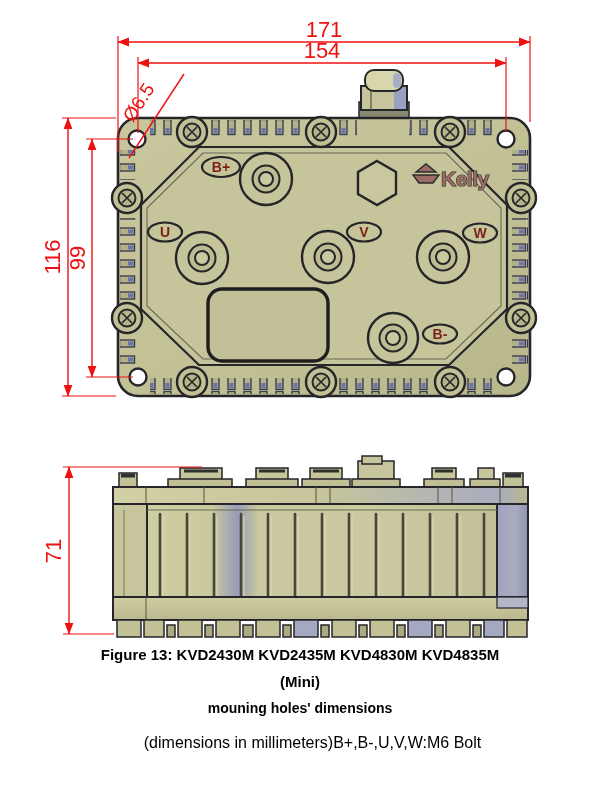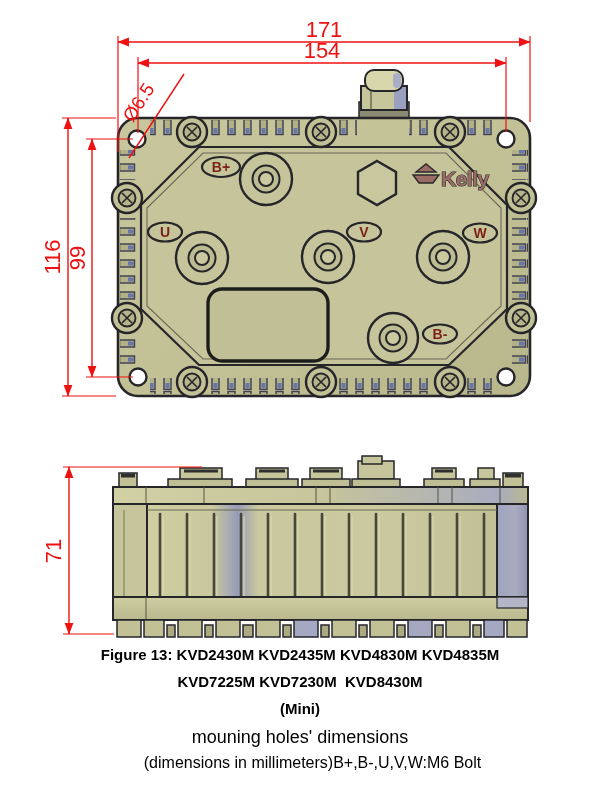--- a/index.html
+++ b/index.html
@@ -11,21 +11,21 @@
   .dimline{stroke:#ee1111;stroke-width:1.4;fill:none;}
   .extline{stroke:#ee1111;stroke-width:1.2;fill:none;}
   .dimtext{fill:#ee1111;font-family:"Liberation Sans",sans-serif;font-size:22px;}
   .dimtext-small{fill:#ee1111;font-family:"Liberation Sans",sans-serif;font-size:19px;}
   .termtext{fill:#7c1f16;font-family:"Liberation Sans",sans-serif;font-size:14px;font-weight:700;}
   .brandtext{fill:#9b6b66;stroke:#2a2a2a;stroke-width:1.1;paint-order:stroke;
              font-family:"Liberation Sans",sans-serif;font-size:21px;font-weight:700;letter-spacing:-0.5px;}
   .caption{position:absolute;top:646px;left:0;width:600px;text-align:center;color:#000;}
   .caption div{white-space:pre-wrap;}
   .cap-bold{font-size:15px;font-weight:700;margin-bottom:10px;}
-  .cap-mid{font-size:18px;font-weight:400;margin-bottom:6px;}
+  .cap-mid{font-size:14px;font-weight:700;margin-bottom:18px;}
   .cap-light{font-size:16px;font-weight:400;padding-left:25px;}
 </style>
 </head>
 <body>
 
 <div id="stage">
 
   <svg id="topViewSvg" width="600" height="450" viewBox="0 0 600 450">
     <defs>
       <marker id="arr" viewBox="0 0 10 10" refX="9.5" refY="5" markerWidth="8.5" markerHeight="8.5" orient="auto-start-reverse">
@@ -344,19 +344,18 @@
     <g>
       <line class="extline" x1="63" y1="17" x2="202" y2="17"></line>
       <line class="extline" x1="63" y1="184" x2="114" y2="184"></line>
       <line class="dimline" x1="69" y1="17" x2="69" y2="184" marker-start="url(#arr)" marker-end="url(#arr)"></line>
       <text class="dimtext" transform="translate(61,101) rotate(-90)" text-anchor="middle">71</text>
     </g>
   </svg>
 
   <div class="caption">
     <div class="cap-bold">Figure 13: KVD2430M KVD2435M KVD4830M KVD4835M</div>
-    <div class="cap-bold">KVD7225M KVD7230M  KVD8430M</div>
     <div class="cap-bold">(Mini)</div>
     <div class="cap-mid">mouning holes' dimensions</div>
     <div class="cap-light">(dimensions in millimeters)B+,B-,U,V,W:M6 Bolt</div>
   </div>
 
 </div>
 
 </body></html>

